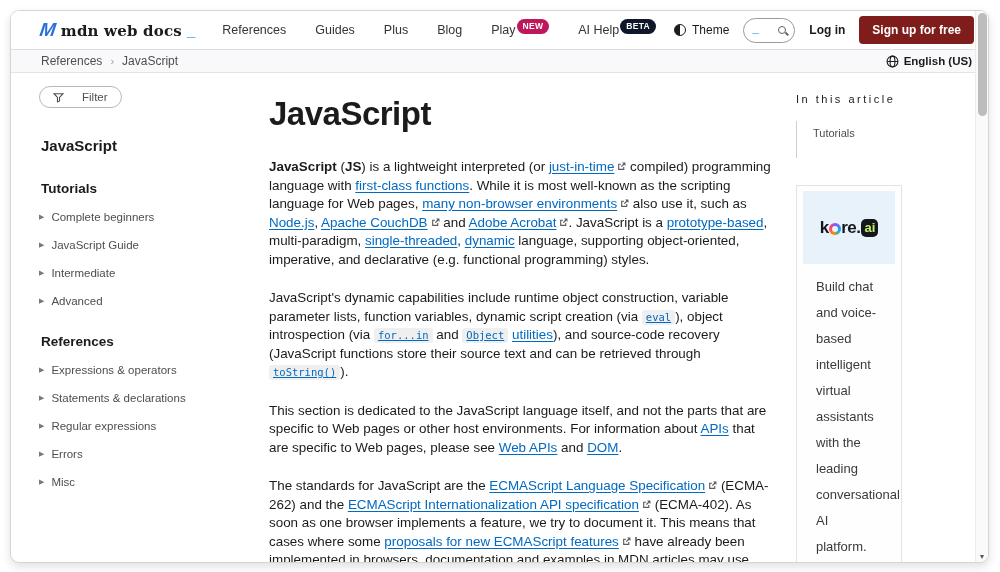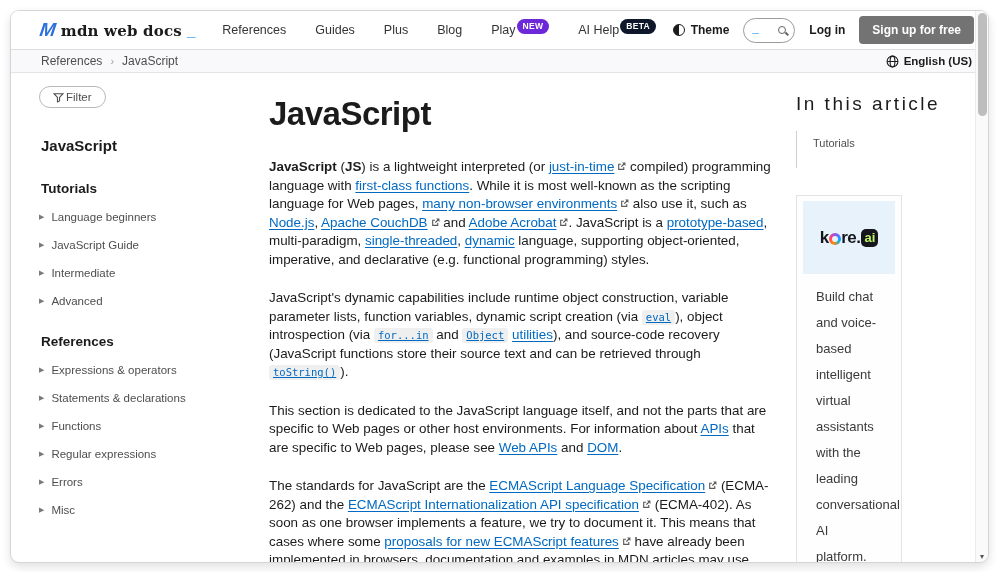--- a/index.html
+++ b/index.html
@@ -16,63 +16,63 @@
   .logo { display:flex; align-items:baseline; gap:5px; cursor:pointer; }
   .logo-m { color:#2b6fdd; font-weight:bold; font-style:italic; font-size:19px; transform:skewX(-8deg); line-height:1; }
   .logo-text { font-family:"DejaVu Serif", serif; font-weight:bold; font-size:15px; color:#1b1b1b; letter-spacing:.2px; }
   .logo-cursor { color:#0085f2; font-weight:bold; font-size:15px; }
   #main-nav { display:flex; gap:29px; margin-left:27px; }
   .nav-link { font-size:12.5px; color:#343434; text-decoration:none; cursor:pointer; white-space:nowrap; }
   .badge { color:#fff; font-size:8.5px; font-weight:bold; border-radius:9px; padding:2px 6px 2.5px;
            position:relative; top:-5px; margin-left:1px; letter-spacing:.3px; }
   .nav-right { margin-left:auto; display:flex; align-items:center; gap:14px; }
   .theme-btn { display:flex; align-items:center; gap:6px; background:none; border:none; font-family:inherit;
-               font-size:12px; font-weight:bold; color:#1b1b1b; cursor:pointer; padding:0; }
+               font-size:12px; font-weight:normal; color:#1b1b1b; cursor:pointer; padding:0; }
   .theme-icon { width:12px; height:12px; border-radius:50%; border:1.5px solid #1b1b1b;
                 background:linear-gradient(90deg,#1b1b1b 50%,#fff 50%); display:inline-block; }
   .searchbox { width:52px; height:25px; border:1px solid #9a9a9a; border-radius:13px; display:flex;
                align-items:center; justify-content:space-between; padding:0 8px; cursor:text; background:#fff; }
   .search-caret { color:#0085f2; font-weight:bold; font-size:12px; line-height:0; position:relative; top:-2px; }
   .lens { position:relative; width:8px; height:8px; border:1.5px solid #5f6368; border-radius:50%; display:inline-block; }
   .lens::after { content:""; position:absolute; width:4px; height:1.5px; background:#5f6368;
                  transform:rotate(45deg); right:-3.5px; bottom:-1.5px; }
   .login { font-size:12px; font-weight:bold; color:#1b1b1b; text-decoration:none; cursor:pointer; }
-  .signup { background:#737373; color:#fff; font-family:inherit; font-size:12px; font-weight:bold;
+  .signup { background:#7f1d1d; color:#fff; font-family:inherit; font-size:12px; font-weight:bold;
             border:none; border-radius:4px; padding:7px 13px; cursor:pointer; }
 
   
   .crumbbar { height:24px; background:#f9f9fb; border-top:1px solid #dedede; border-bottom:1px solid #e4e4e4;
               display:flex; align-items:center; padding:0 16px 0 30px; }
   .crumbs { display:flex; align-items:center; gap:8px; }
   .crumbs a { font-size:12px; color:#4e4e4e; text-decoration:none; cursor:pointer; }
   .crumb-sep { color:#a0a0a0; font-size:11px; }
   .lang { margin-left:auto; display:flex; align-items:center; gap:5px; cursor:pointer; }
   .lang span { font-size:11.5px; font-weight:bold; color:#1b1b1b; }
 
   
   .content { display:flex; align-items:flex-start; }
   .sidebar { width:258px; flex:0 0 258px; padding:13px 0 0 28px; }
-  .filter-btn { display:flex; align-items:center; gap:2px; background:#fff; border:1px solid #b9b9b9;
+  .filter-btn { display:flex; align-items:center; gap:18px; background:#fff; border:1px solid #b9b9b9;
                 border-radius:12px; padding:4px 13px; font-family:inherit; font-size:11.5px; color:#4e4e4e; cursor:pointer; }
   .side-root { font-size:15px; font-weight:bold; color:#1b1b1b; margin:29px 0 0 2px; cursor:pointer; }
   .side-section-head { font-size:13.5px; font-weight:bold; color:#1b1b1b; margin:27px 0 15px 2px; }
   .side-item { display:flex; align-items:center; gap:7px; margin:0 0 16px; text-decoration:none; cursor:pointer; }
   .side-item .tri { font-size:7px; color:#7a7a7a; }
   .side-item .lbl { font-size:11.5px; color:#4e4e4e; }
 
   .article { width:503px; flex:0 0 503px; padding-top:3px; }
   .article h1 { font-size:33px; font-weight:bold; color:#1b1b1b; letter-spacing:-.5px; margin:19px 0 25px; }
   .article p { font-size:13.4px; line-height:18.5px; color:#1b1b1b; margin:0 0 20px; }
   .text-link { color:#0069c2; text-decoration:underline; text-underline-offset:2px; cursor:pointer; }
   .code-link { font-family:"DejaVu Sans Mono", monospace; font-size:10.5px; color:#0069c2;
                background:#f0efef; border-radius:3px; padding:1px 4px 2px; text-decoration:underline; cursor:pointer; }
   .ext { width:9px; height:9px; fill:#5b5b5b; margin-left:3px; display:inline-block; }
 
   .rightcol { margin-left:24px; padding-top:20px; width:170px; }
-  .toc-head { font-size:19px; color:#1b1b1b; letter-spacing:2.5px; margin-bottom:16px; }
+  .toc-head { font-size:11px; color:#1b1b1b; letter-spacing:2.5px; margin-bottom:16px; }
   .toc-list { list-style:none; margin:0; padding:2px 0 2px 16px; border-left:1.5px solid #cfcfcf; }
   .toc-list li { margin-bottom:15px; }
   .toc-list a { font-size:11px; color:#4e4e4e; text-decoration:none; cursor:pointer; }
   .ad { width:106px; border:1px solid #e3e3e3; background:#fefefe; padding:5px 6px 6px; margin-top:27px; cursor:pointer; }
   .ad-logo-box { background:#e7f2fa; height:73px; display:flex; align-items:center; justify-content:center; }
   .klogo { font-weight:bold; font-size:17px; color:#16161d; letter-spacing:-.5px; display:flex; align-items:center; }
   .oring { width:12px; height:12px; border-radius:50%; display:inline-block; position:relative; margin:3px 0 0 .5px;
            background:conic-gradient(from 200deg,#ff8a00,#ff3d77,#7a5cff,#00b3ff,#ff8a00); }
   .oring::after { content:""; position:absolute; left:3px; top:3px; width:6px; height:6px; border-radius:50%; background:#e7f2fa; }
   .ai-badge { background:#16161d; color:#bef264; border-radius:5px; font-size:13px; padding:1px 3px 2px; margin-left:1px; letter-spacing:0; }
@@ -96,21 +96,21 @@
       <div class="logo">
         <span class="logo-m">M</span>
         <span class="logo-text">mdn web docs</span>
         <span class="logo-cursor">_</span>
       </div>
       <nav id="main-nav">
           <a class="nav-link">References</a>
           <a class="nav-link">Guides</a>
           <a class="nav-link">Plus</a>
           <a class="nav-link">Blog</a>
-          <a class="nav-link">Play<span class="badge" style="background: #6d28d9;">NEW</span></a>
+          <a class="nav-link">Play<span class="badge" style="background: #be185d;">NEW</span></a>
           <a class="nav-link">AI Help<span class="badge" style="background: #0f172a;">BETA</span></a>
         </nav>
       <div class="nav-right">
         <button class="theme-btn">
           <span class="theme-icon"></span>
           <span>Theme</span>
         </button>
         <div class="searchbox">
           <span class="search-caret">_</span>
           <span class="lens"></span>
@@ -143,21 +143,21 @@
           <svg width="11" height="11" viewBox="0 0 16 16" fill="none" stroke="#4e4e4e" stroke-width="1.6">
             <path d="M1.5 2.5h13l-5 5.5v5l-3 1.5v-6.5l-5-5.5z"></path>
           </svg>
           <span>Filter</span>
         </button>
         <div class="side-root">JavaScript</div>
         <div id="side-sections">
             <div class="side-section-head">Tutorials</div>
             <a class="side-item">
               <span class="tri">▶</span>
-              <span class="lbl">Language beginners</span>
+              <span class="lbl">Complete beginners</span>
             </a>
             <a class="side-item">
               <span class="tri">▶</span>
               <span class="lbl">JavaScript Guide</span>
             </a>
             <a class="side-item">
               <span class="tri">▶</span>
               <span class="lbl">Intermediate</span>
             </a>
             <a class="side-item">
@@ -165,24 +165,20 @@
               <span class="lbl">Advanced</span>
             </a>
             <div class="side-section-head">References</div>
             <a class="side-item">
               <span class="tri">▶</span>
               <span class="lbl">Expressions &amp; operators</span>
             </a>
             <a class="side-item">
               <span class="tri">▶</span>
               <span class="lbl">Statements &amp; declarations</span>
-            </a>
-            <a class="side-item">
-              <span class="tri">▶</span>
-              <span class="lbl">Functions</span>
             </a>
             <a class="side-item">
               <span class="tri">▶</span>
               <span class="lbl">Regular expressions</span>
             </a>
             <a class="side-item">
               <span class="tri">▶</span>
               <span class="lbl">Errors</span>
             </a>
             <a class="side-item">

